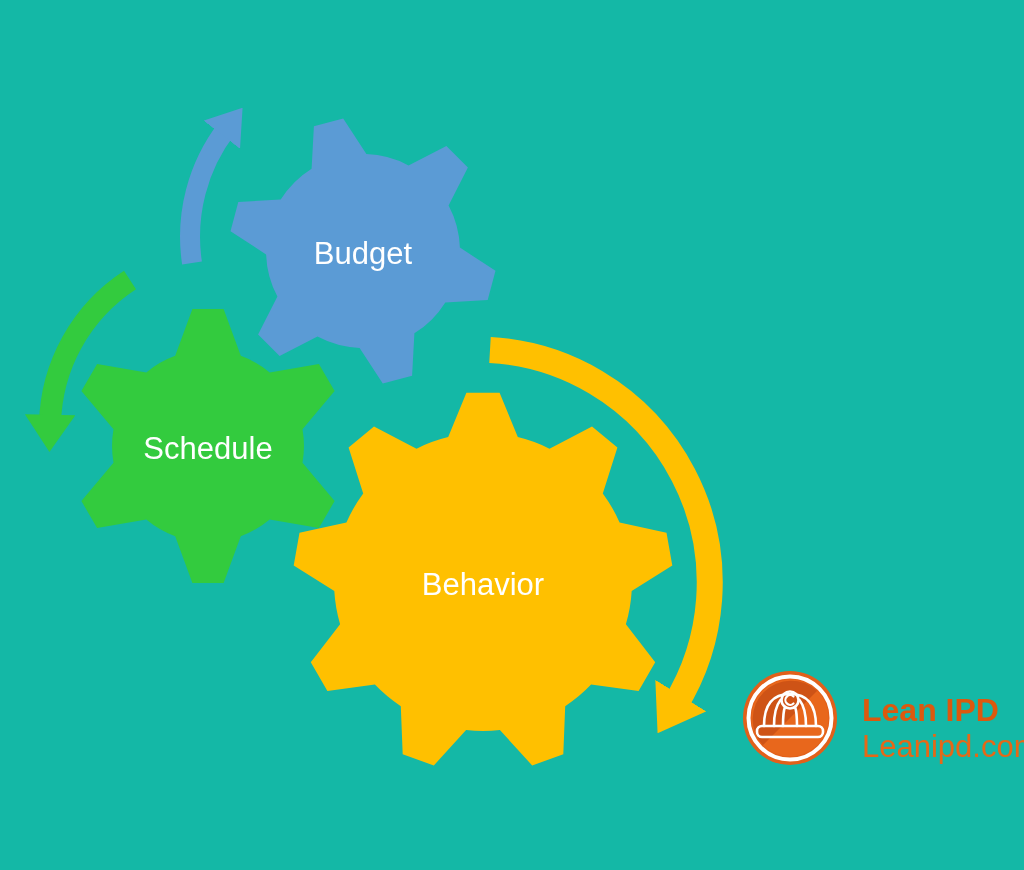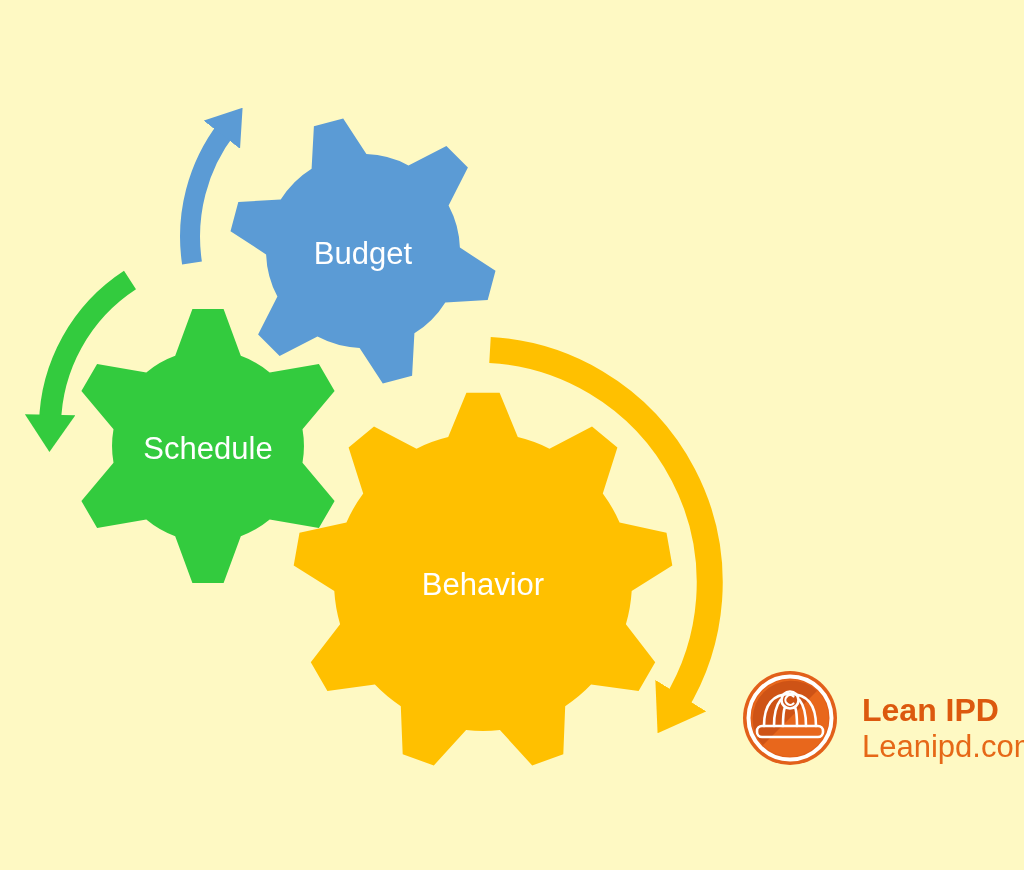--- a/index.html
+++ b/index.html
@@ -5,21 +5,21 @@
   html, body {
     margin: 0;
     padding: 0;
     background: #ffffff;
     font-family: "Liberation Sans", sans-serif;
   }
   .stage {
     position: relative;
     width: 1024px;
     height: 870px;
-    background: #fef9c3;
+    background: #14b8a6;
     overflow: hidden;
   }
   .stage svg { display: block; }
   .gear-label {
     font-family: "Liberation Sans", sans-serif;
     font-size: 31px;
     text-anchor: middle;
   }
   .logo-title {
     font-family: "Liberation Sans", sans-serif;

